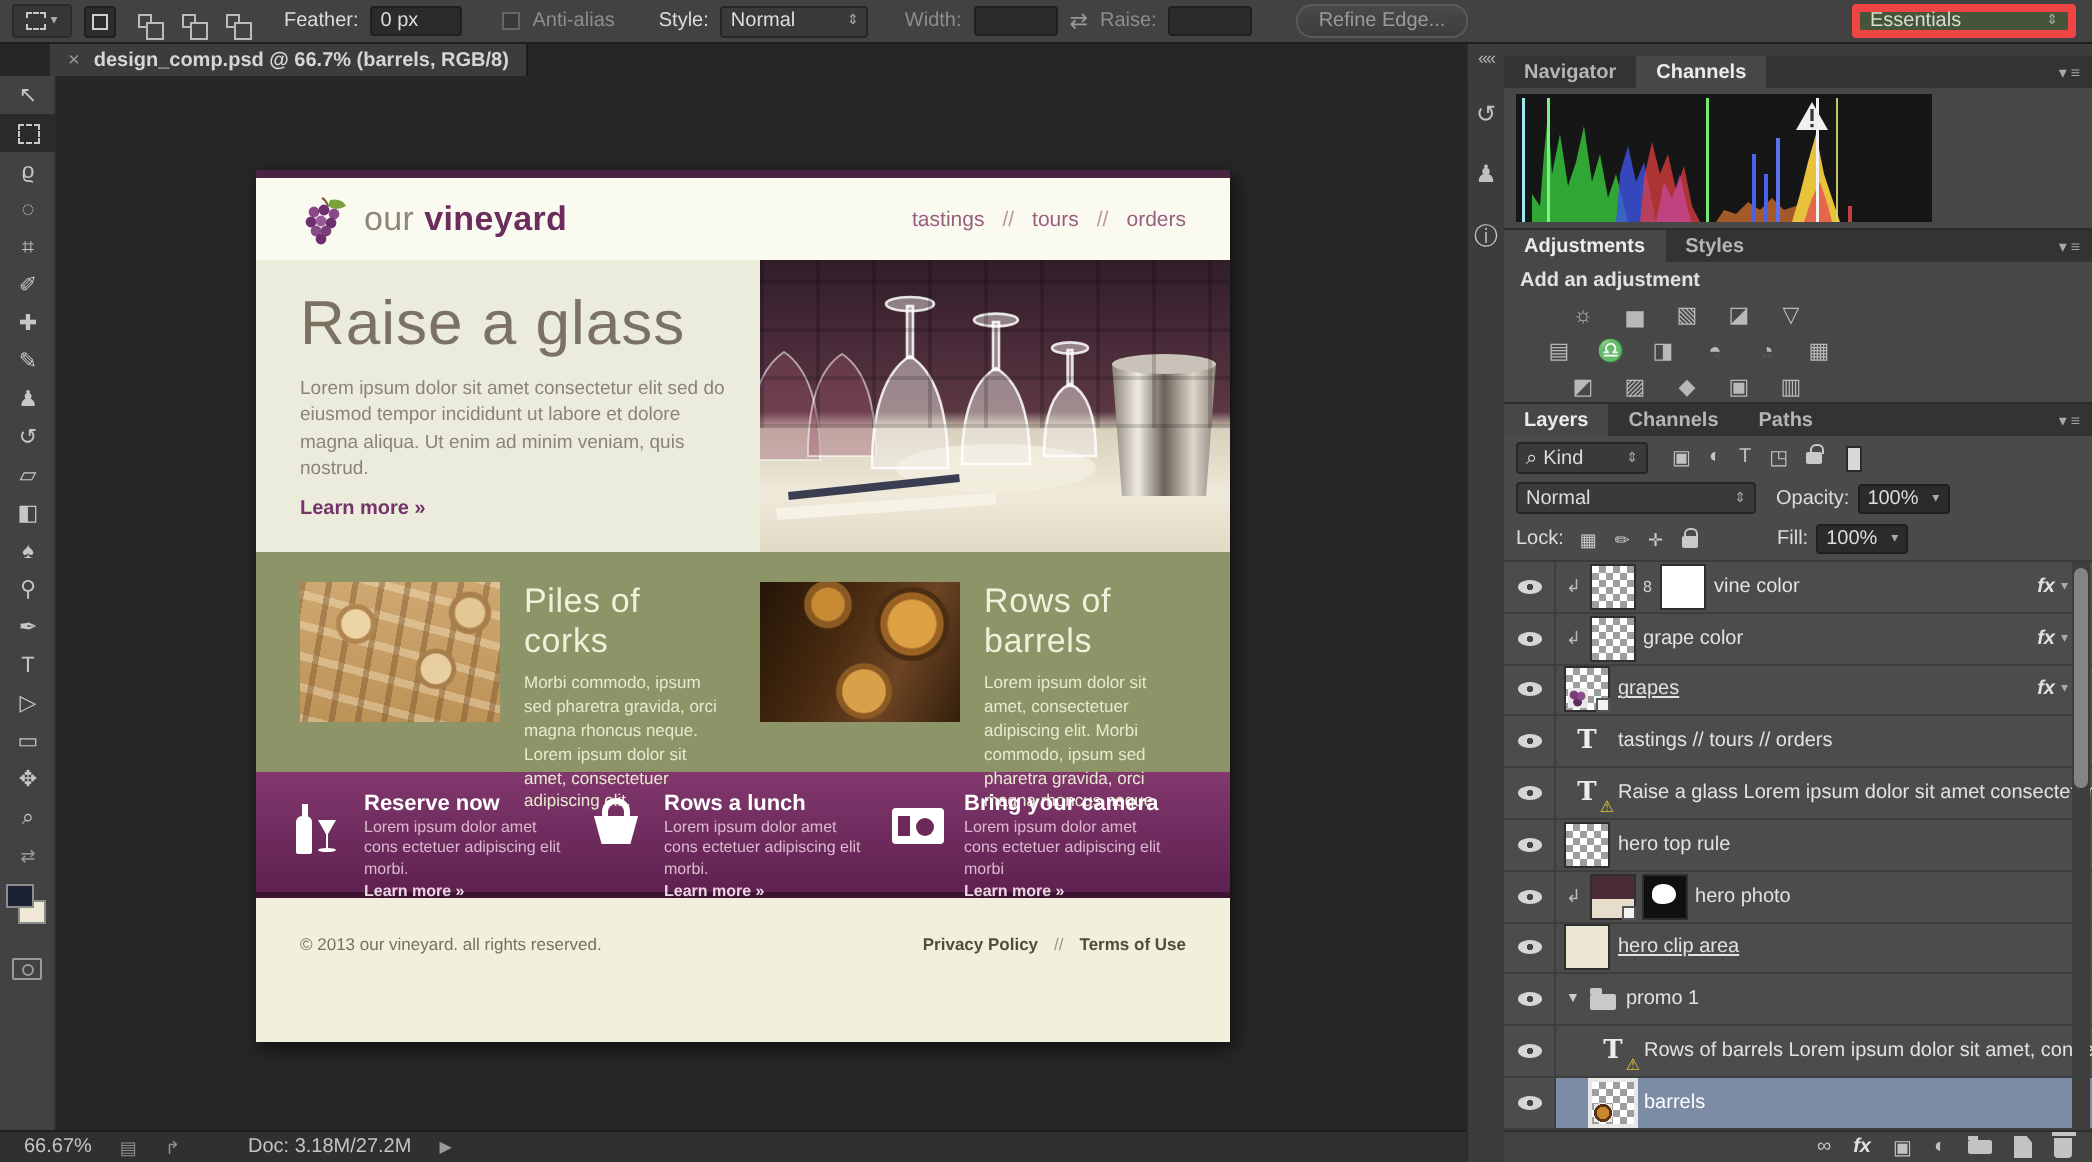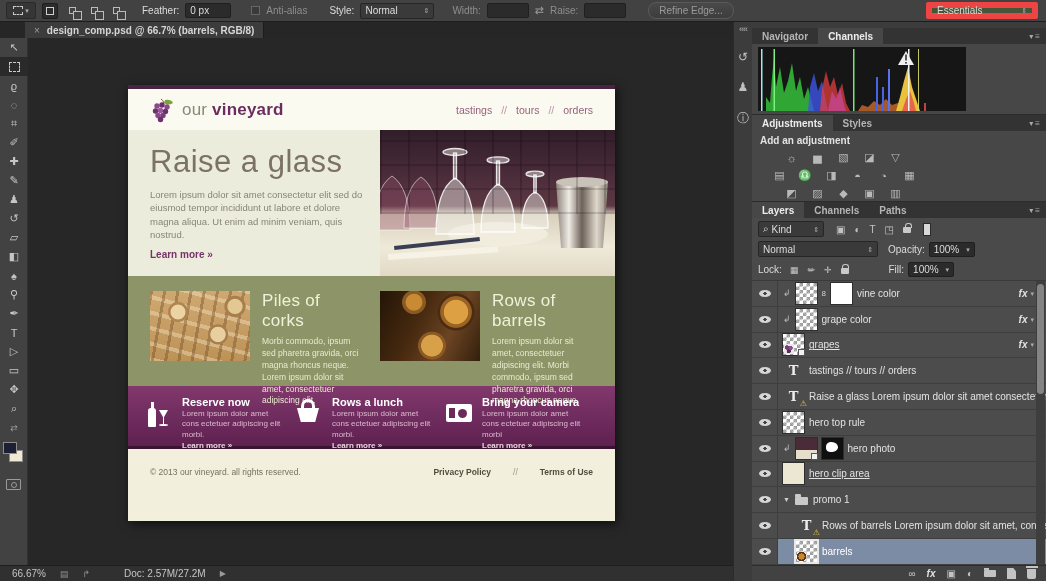--- a/index.html
+++ b/index.html
@@ -22,21 +22,21 @@
   .ob-label{font-weight:normal;color:#dcdcdc}
   .ob-label.dim{color:#8d8d8d;font-weight:normal}
   .ob-field{height:15px;background:#2b2b2b;border:1px solid #1f1f1f;border-radius:2px;
             color:#ddd;display:flex;align-items:center;padding:0 4px}
   .ob-select{height:16px;background:#3a3a3a;border:1px solid #262626;border-radius:2px;color:#ddd;
              display:flex;align-items:center;justify-content:space-between;padding:0 4px;gap:6px}
   .checkbox{width:9px;height:9px;border:1px solid #666;background:#3a3a3a}
   .ob-btn{height:17px;padding:0 10px;border:1px solid #5a5a5a;border-radius:8px;color:#9a9a9a;
           background:linear-gradient(#494949,#3d3d3d);display:flex;align-items:center}
   .workspace-select{margin-left:auto;margin-right:8px;width:112px;height:17px;background:#46543a;
-                    border:6px solid #ef4444;border-radius:2px;color:#d8ddd2;display:flex;
+                    border:4px solid #ef4444;border-radius:2px;color:#d8ddd2;display:flex;
                     align-items:center;justify-content:space-between;padding:0 5px}
 
   
   #tab-bar{position:absolute;left:0;top:22px;width:733px;height:16px;background:#262626}
   .doc-tab{position:absolute;left:25px;top:0;height:16px;background:#3c3c3c;border-right:1px solid #1c1c1c;
            display:flex;align-items:center;gap:7px;padding:0 9px;color:#d6d6d6;font-weight:bold}
   .tab-close{color:#9a9a9a;font-weight:normal}
 
   
   #toolbar{position:absolute;left:0;top:38px;width:28px;height:527px;background:#424242;border-right:1px solid #323232}
@@ -104,21 +104,21 @@
   .pi-glass-foot{position:absolute;right:4px;bottom:4px;width:9px;height:2px;background:#fff;border-radius:50%}
   .pi-basket-handle{position:absolute;left:5px;top:3px;width:14px;height:11px;border:3px solid #fff;
                     border-bottom:none;border-radius:9px 9px 0 0}
   .pi-basket-body{position:absolute;left:0;top:12px;width:24px;height:14px;background:#fff;
                   clip-path:polygon(4% 0,96% 0,80% 100%,20% 100%)}
   .pi-camera-body{position:absolute;left:0;top:8px;width:26px;height:18px;background:#fff;border-radius:2px}
   .pi-camera-lens{position:absolute;left:12px;top:12.5px;width:9px;height:9px;border-radius:50%;background:#6d2a59}
   .pi-camera-side{position:absolute;left:3px;top:12px;width:6px;height:10px;background:#6d2a59}
   .site-footer{height:73px;background:#f2f0dd;display:flex;justify-content:space-between;
                padding:18px 22px 0;font-size:8.5px;color:#76715f}
-  .footer-links{display:flex;gap:22px;color:#524e3f;font-weight:bold}
+  .footer-links{display:flex;gap:8px;color:#524e3f;font-weight:bold}
   .footer-links .slash{color:#9b967f;font-weight:normal}
 
   
   #status-bar{position:absolute;left:0;top:565px;width:733px;height:16px;background:#303030;
               border-top:1px solid #1e1e1e;display:flex;align-items:center;color:#c4c4c4}
   #status-bar .zoom{margin-left:12px}
   #status-bar .sicon{margin-left:14px;color:#8f8f8f;font-size:9px}
   #status-bar .doc{margin-left:34px}
   #status-bar .play{margin-left:14px;color:#9a9a9a;font-size:8px}
 
@@ -427,21 +427,21 @@
           <span>Terms of Use</span>
         </span>
       </div>
     </div>
   </div>
 
   <div id="status-bar">
     <span class="zoom">66.67%</span>
     <span class="sicon">▤</span>
     <span class="sicon">↱</span>
-    <span class="doc">Doc: 2.57M/27.2M</span>
+    <span class="doc">Doc: 3.18M/27.2M</span>
     <span class="play">▶</span>
   </div>
 
   <div id="panel-strip">
     <span class="collapse"><span>«</span><span>«</span></span>
     <span class="sp-icon">↺</span>
     <span class="sp-icon">♟</span>
     <span class="sp-icon">ⓘ</span>
   </div>
 

